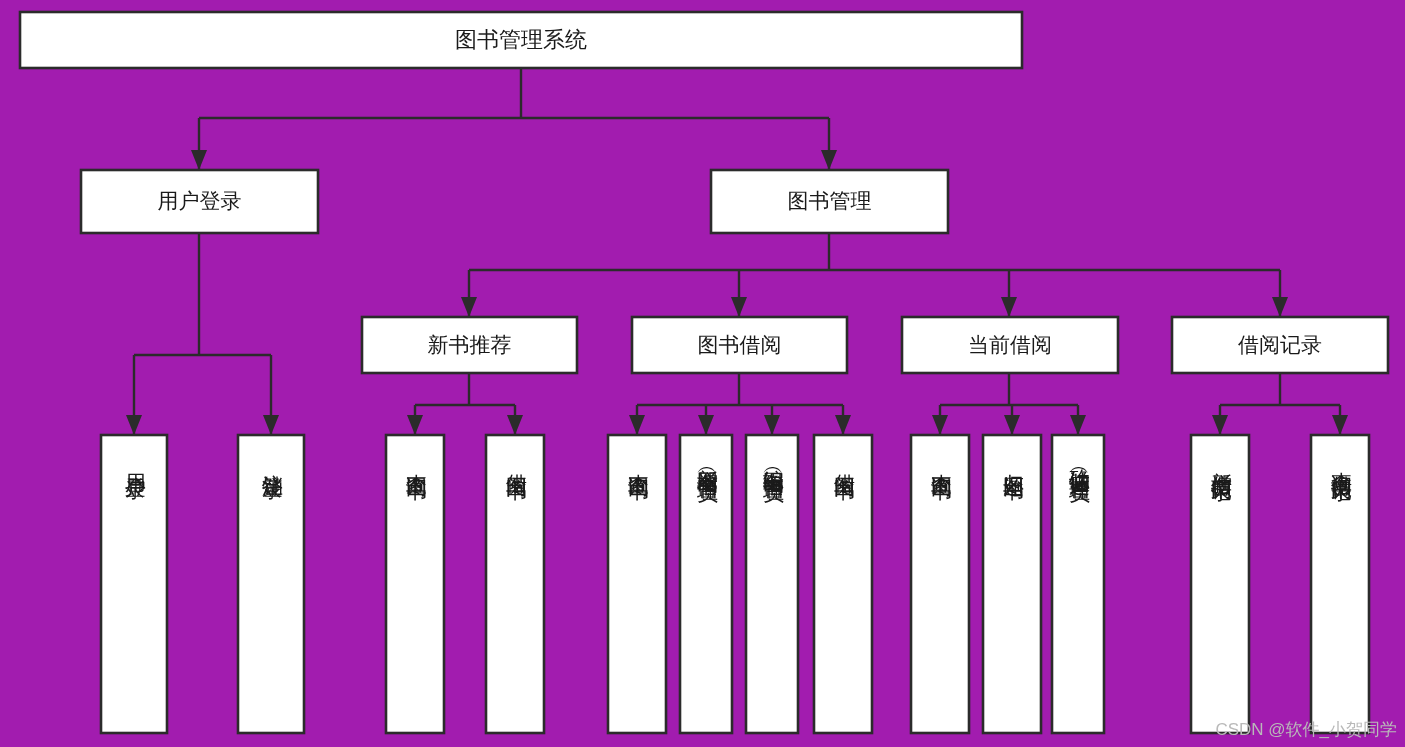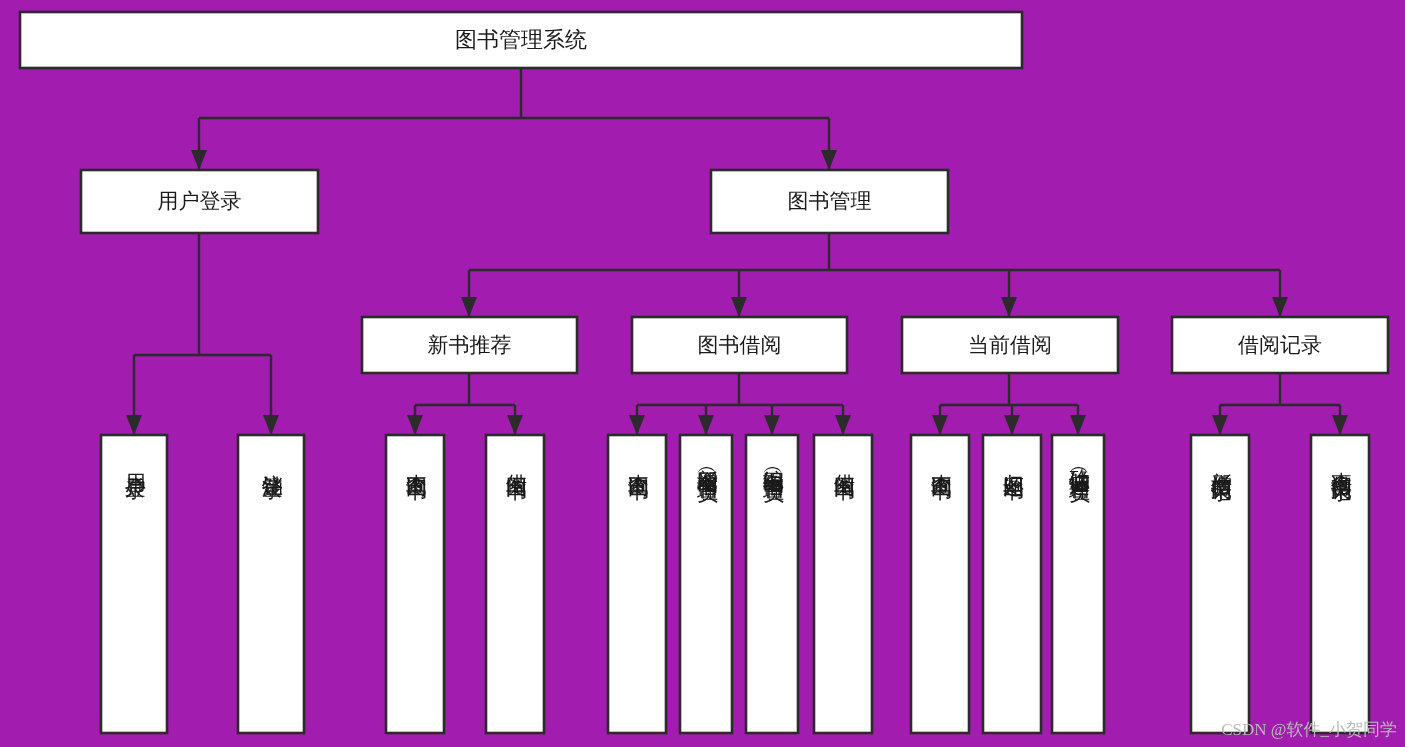--- a/index.html
+++ b/index.html
@@ -62,21 +62,21 @@
     font-size: 21px;
     writing-mode: vertical-rl;
     text-orientation: upright;
     text-anchor: middle;
     letter-spacing: 2px;
   }
   .watermark {
     position: absolute;
     right: 8px;
     bottom: 6px;
-    font-family: Liberation Serif, serif;
+    font-family: Liberation Sans, sans-serif;
     font-size: 17px;
     color: #b9b9b9;
     white-space: nowrap;
     user-select: none;
   }
 </style>
 </head>
 <body>
 
 <div id="diagram-root">

